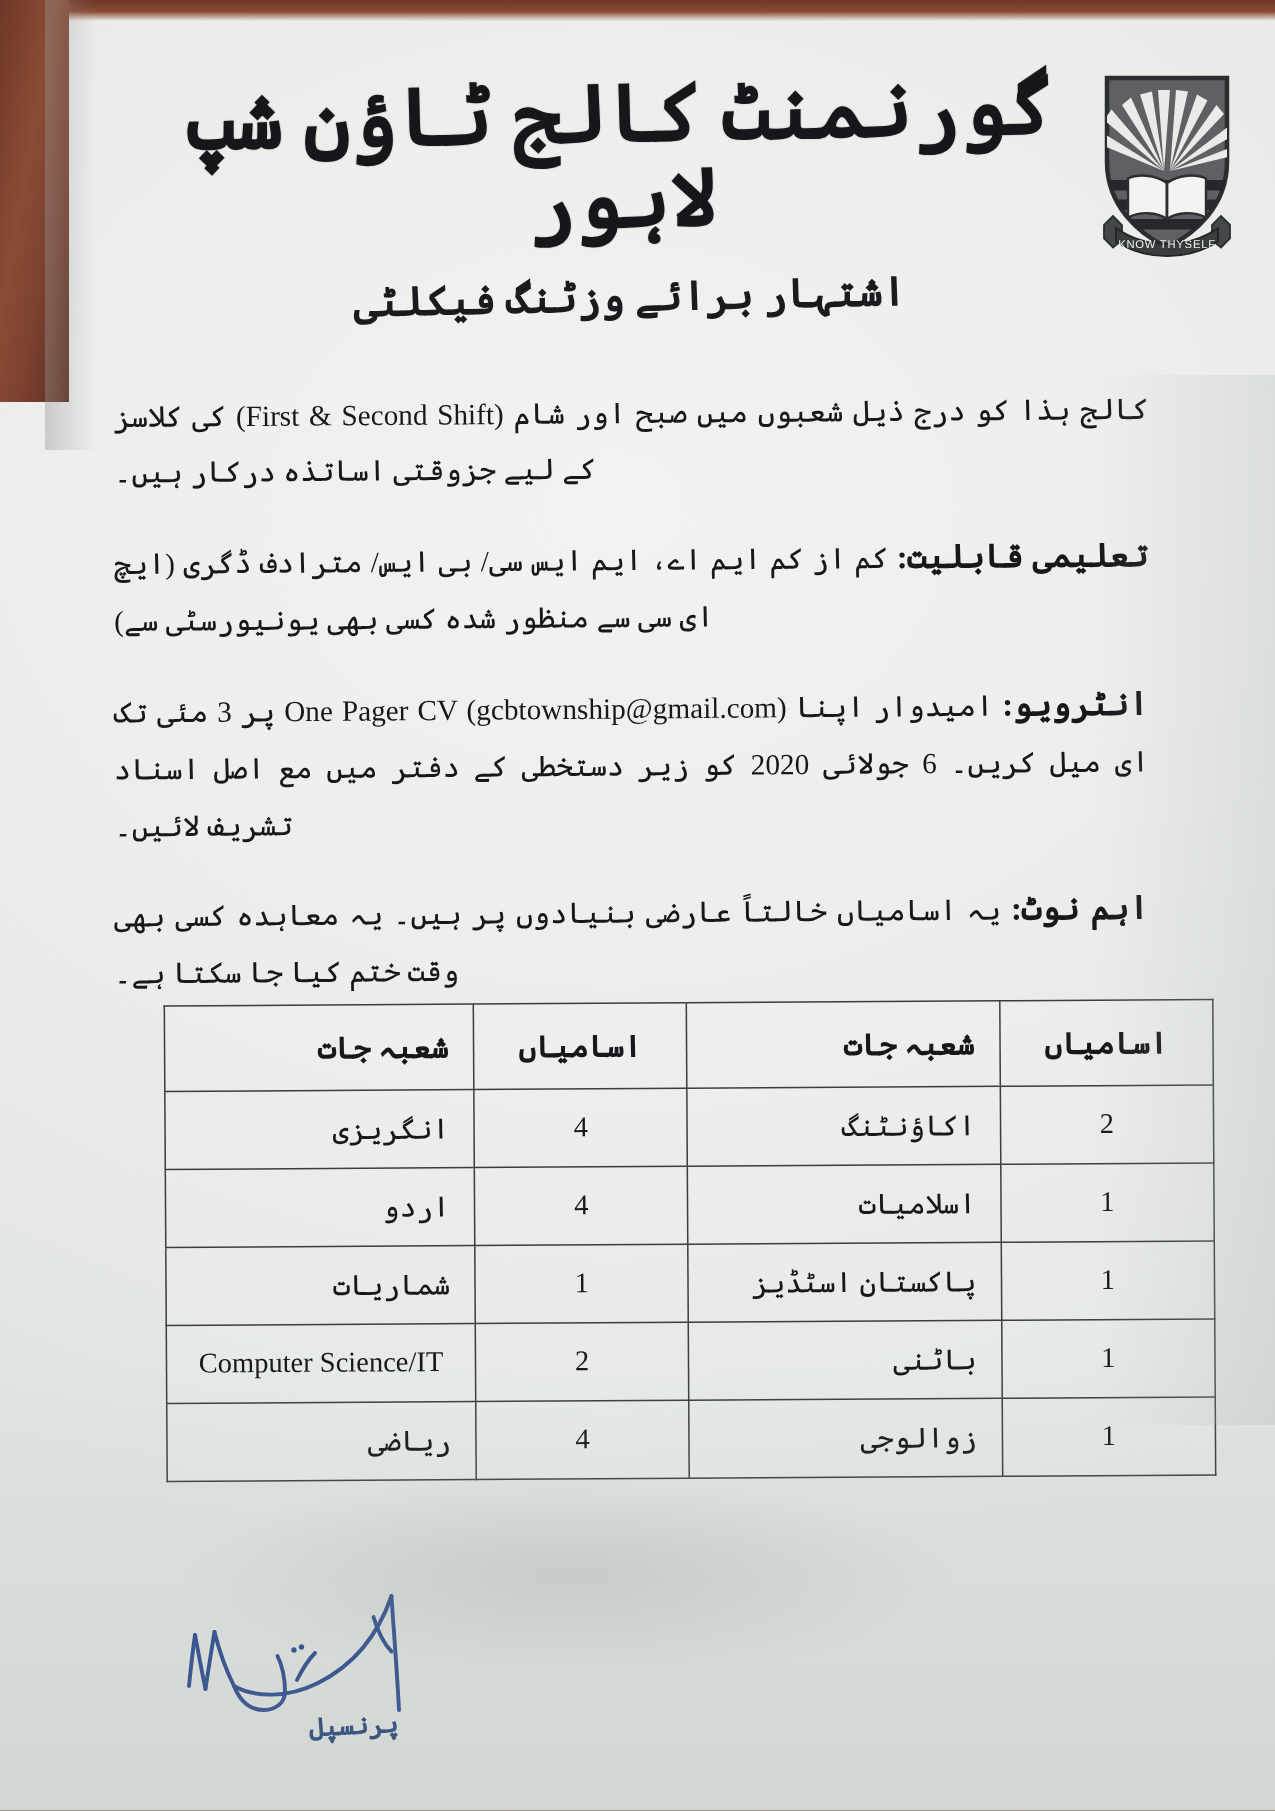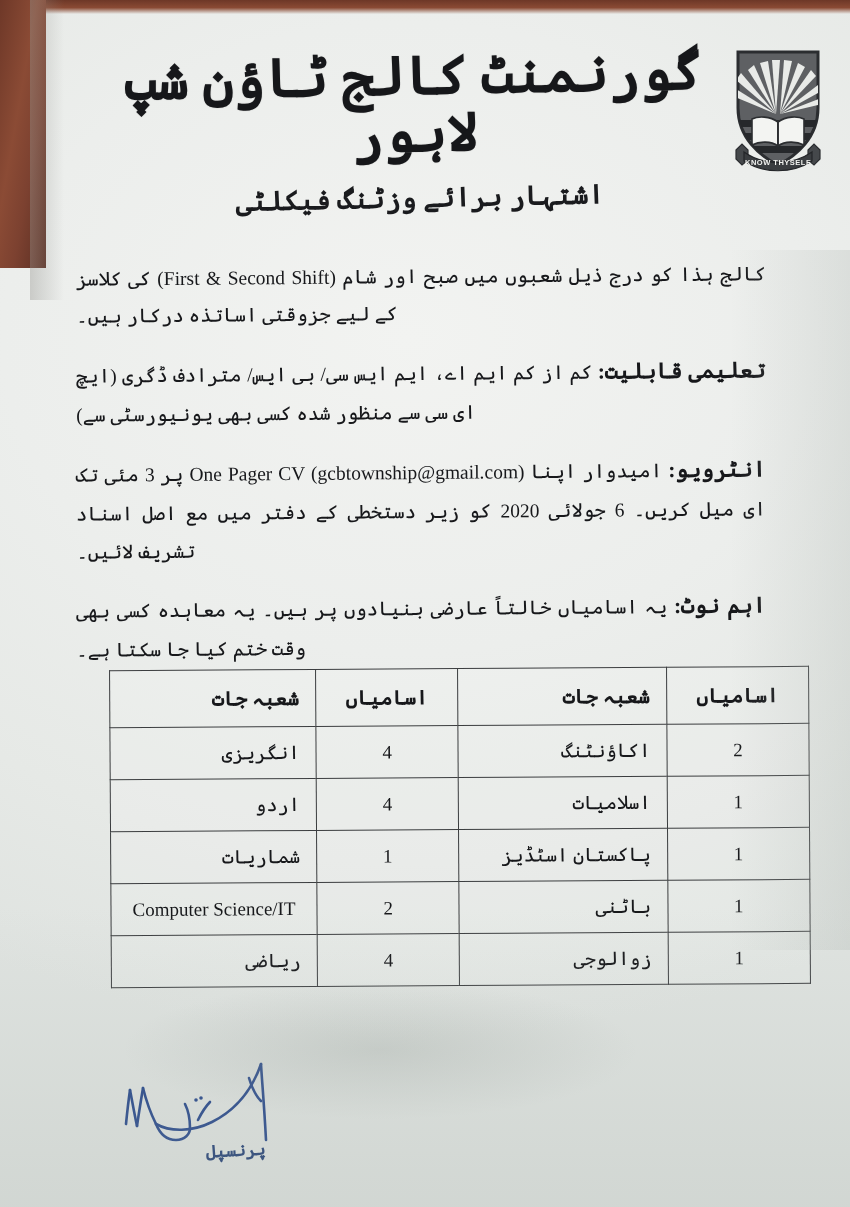--- a/index.html
+++ b/index.html
@@ -40,21 +40,21 @@
   #shade-center{left:120px;top:980px;width:520px;height:140px;
     background:radial-gradient(ellipse at center,rgba(150,158,152,.30),rgba(150,158,152,0) 70%);}
   #shade-right{right:0;top:250px;width:120px;height:700px;
     background:linear-gradient(270deg,rgba(176,183,178,.28),rgba(176,183,178,0));}
 
   
   #header{
     position:absolute;left:0;top:34px;width:850px;height:220px;
   }
   #crest{
-    position:absolute;right:24px;top:12px;width:96px;height:126px;font-weight:bold;
+    position:absolute;right:24px;top:12px;width:96px;height:126px;
   }
   #college-title{
     position:absolute;right:120px;top:14px;width:630px;
     text-align:center;
     font-family:"Liberation Serif",serif;
     font-size:54px;line-height:1.06;
     font-weight:700;color:#16171a;
     letter-spacing:-1px;
     transform:rotate(-1.1deg);
     text-shadow:0 0 1px rgba(30,30,30,.35);

